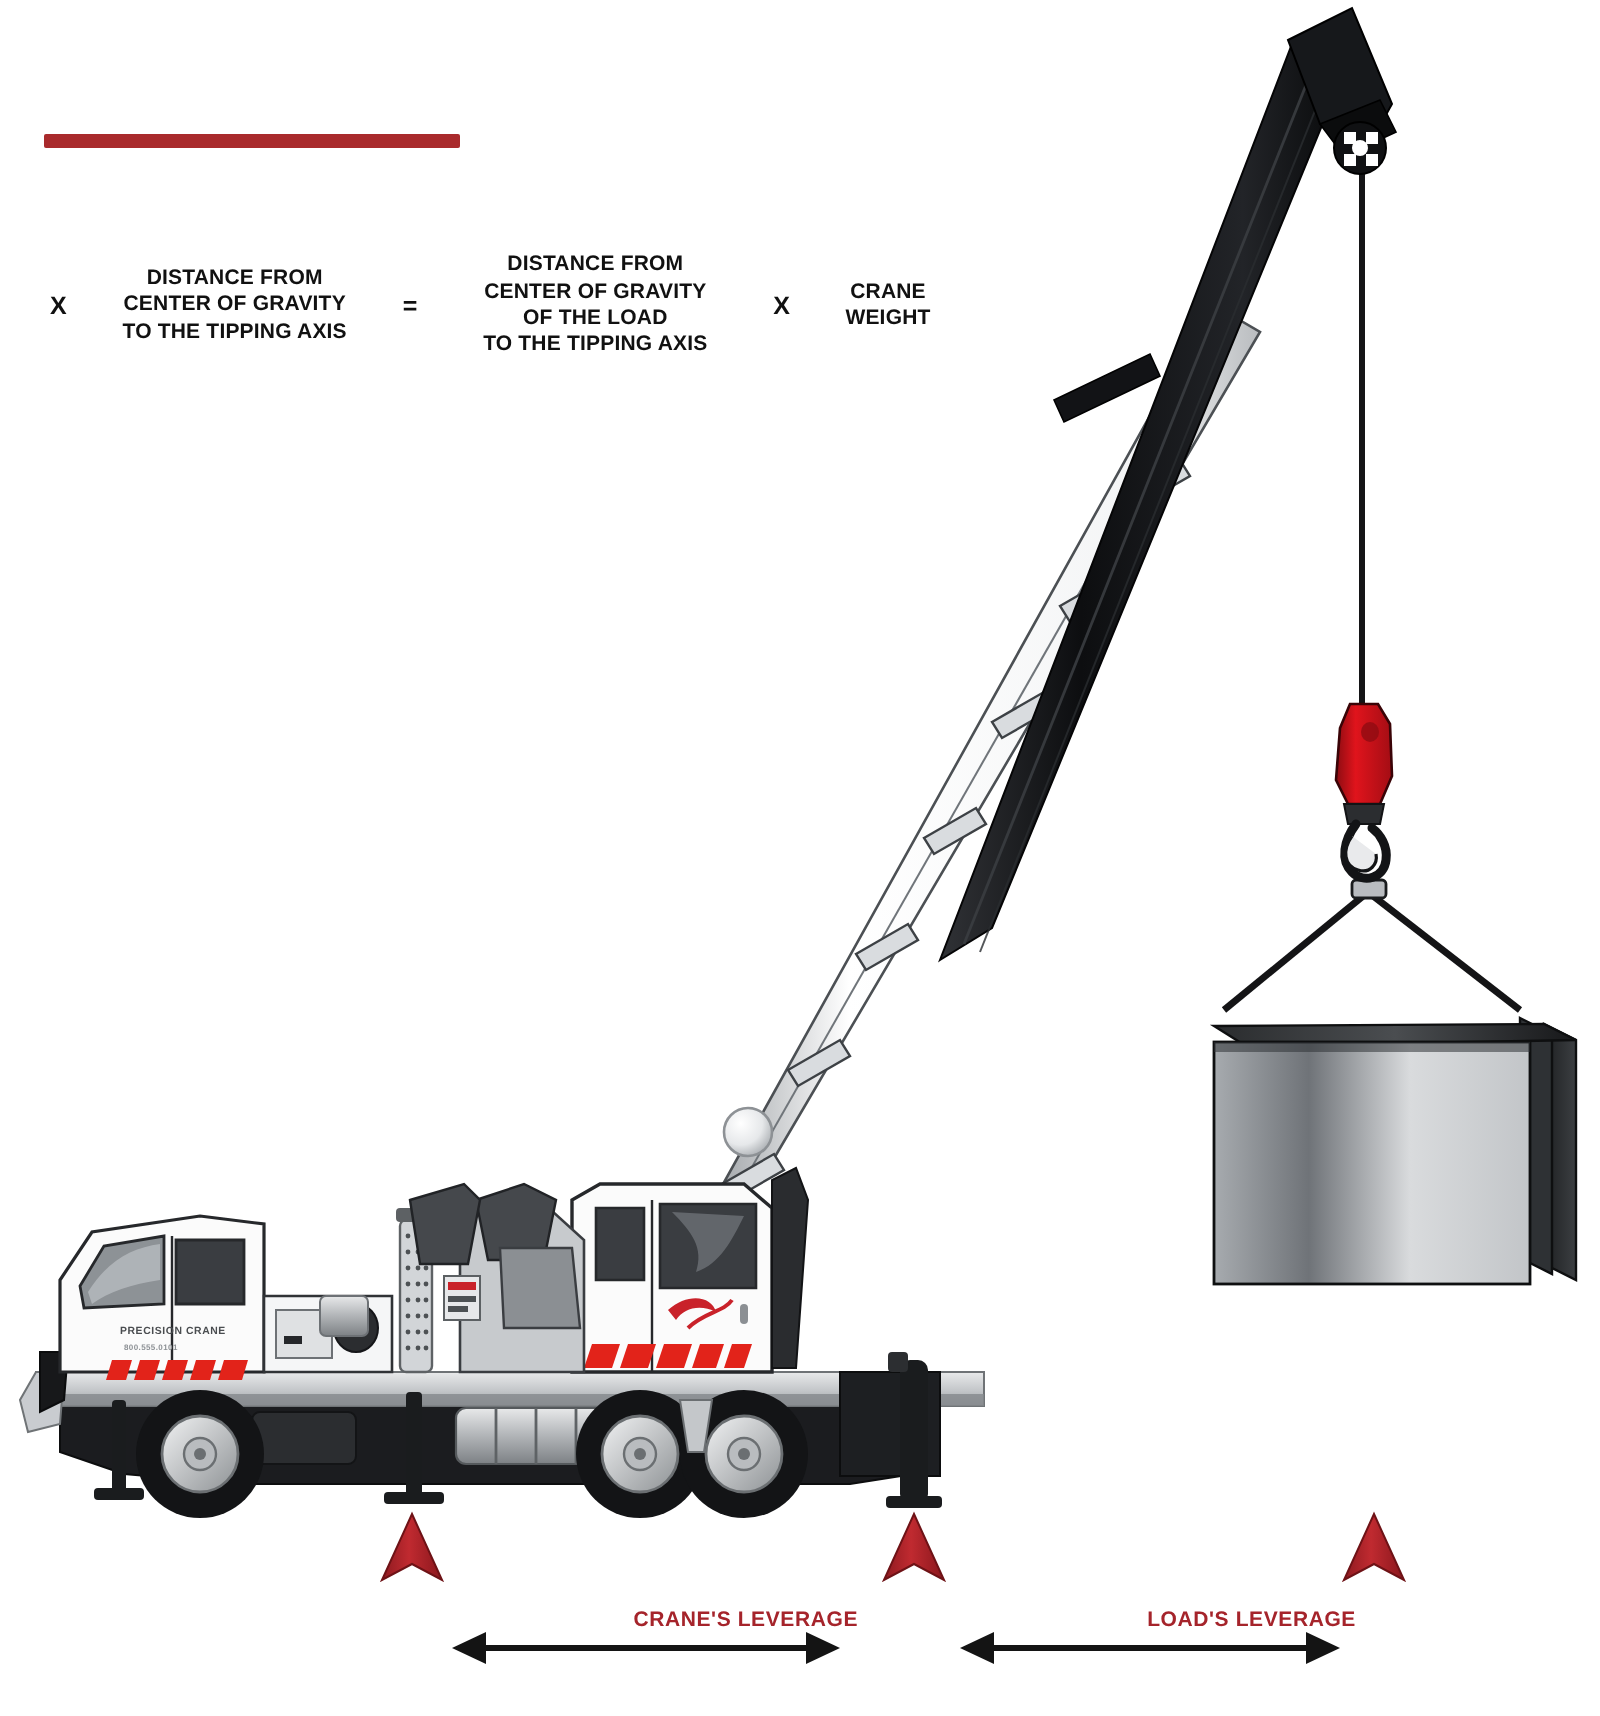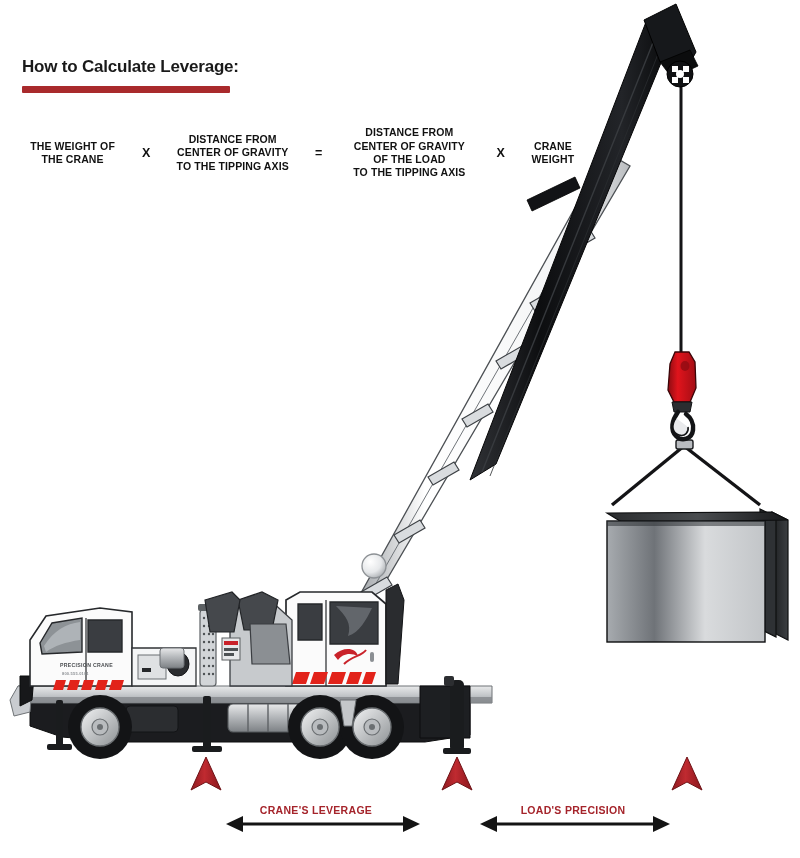--- a/index.html
+++ b/index.html
@@ -39,38 +39,35 @@
   #term-load-distance{width:156px;}
   #term-load-weight{width:76px;}
 
   
   #crane-illustration{position:absolute;left:0;top:0;width:800px;height:858px;}
   #crane-illustration svg{display:block;}
 
   
   .lev-label{
     position:absolute;font-weight:bold;font-size:10.5px;letter-spacing:0.3px;
-    color:#a5242b;text-align:center;white-space:nowrap;
+    color:#a5242b;text-align:right;white-space:nowrap;
   }
   #crane-leverage-label{left:203px;top:804px;width:226px;}
   #load-leverage-label{left:468px;top:804px;width:210px;}
 </style>
 </head>
 <body>
 
 <div class="stage">
 
   <div id="title-block">
-    <div id="page-title">How to Calculate Leverage:</div>
     <div id="title-rule" style="background: rgb(169, 42, 44);"></div>
   </div>
 
   <div id="formula-row">
-    <div class="term" id="term-crane-weight">THE WEIGHT OF
-THE CRANE</div>
     <div class="op">X</div>
     <div class="term" id="term-crane-distance">DISTANCE FROM
 CENTER OF GRAVITY
 TO THE TIPPING AXIS</div>
     <div class="op">=</div>
     <div class="term" id="term-load-distance">DISTANCE FROM
 CENTER OF GRAVITY
 OF THE LOAD
 TO THE TIPPING AXIS</div>
     <div class="op">X</div>
@@ -378,15 +375,15 @@
       <g>
         <line x1="492" y1="824" x2="658" y2="824"></line>
         <polygon points="480,824 497,816 497,832" stroke="none"></polygon>
         <polygon points="670,824 653,816 653,832" stroke="none"></polygon>
       </g>
     </g>
   </svg>
   </div>
 
   <div class="lev-label" id="crane-leverage-label" style="color: rgb(165, 36, 43);">CRANE'S LEVERAGE</div>
-  <div class="lev-label" id="load-leverage-label" style="color: rgb(165, 36, 43);">LOAD'S PRECISION</div>
+  <div class="lev-label" id="load-leverage-label" style="color: rgb(165, 36, 43);">LOAD'S LEVERAGE</div>
 
 </div>
 
 </body></html>

